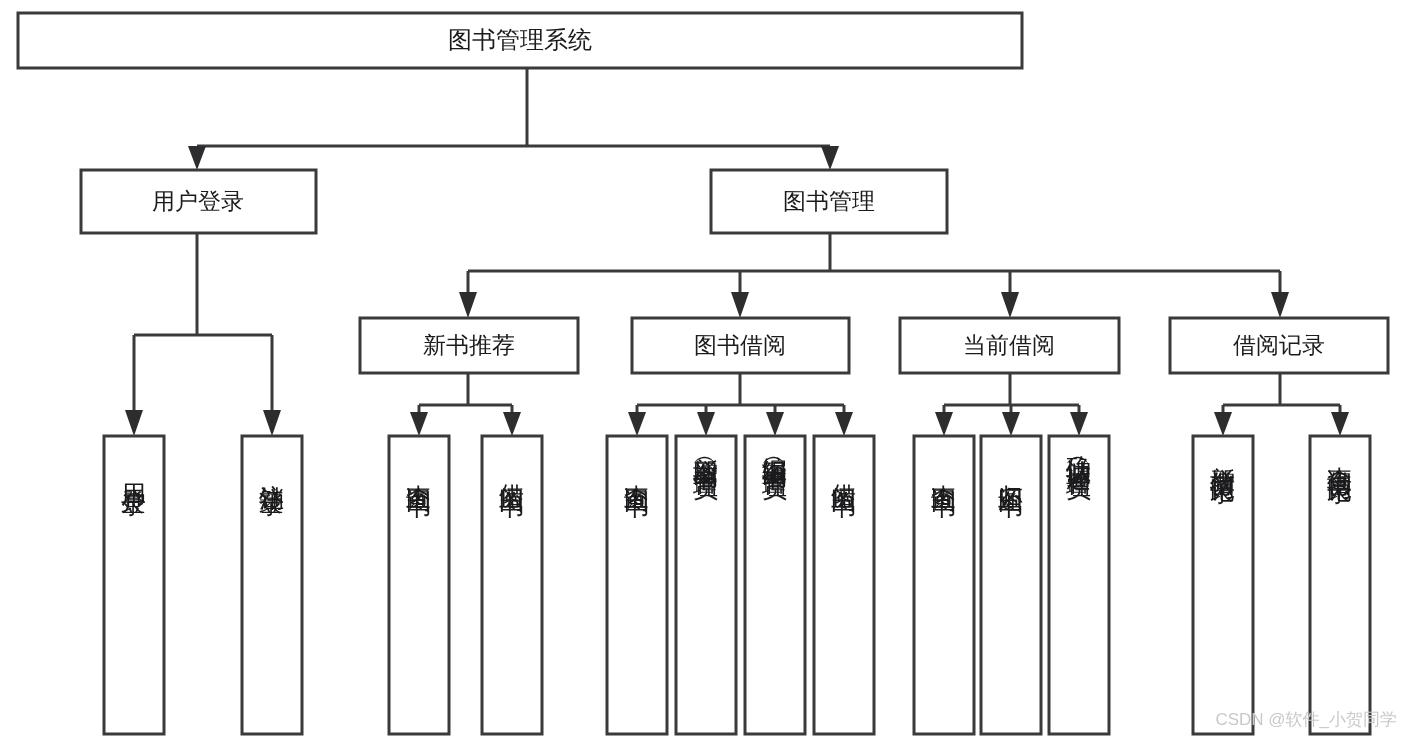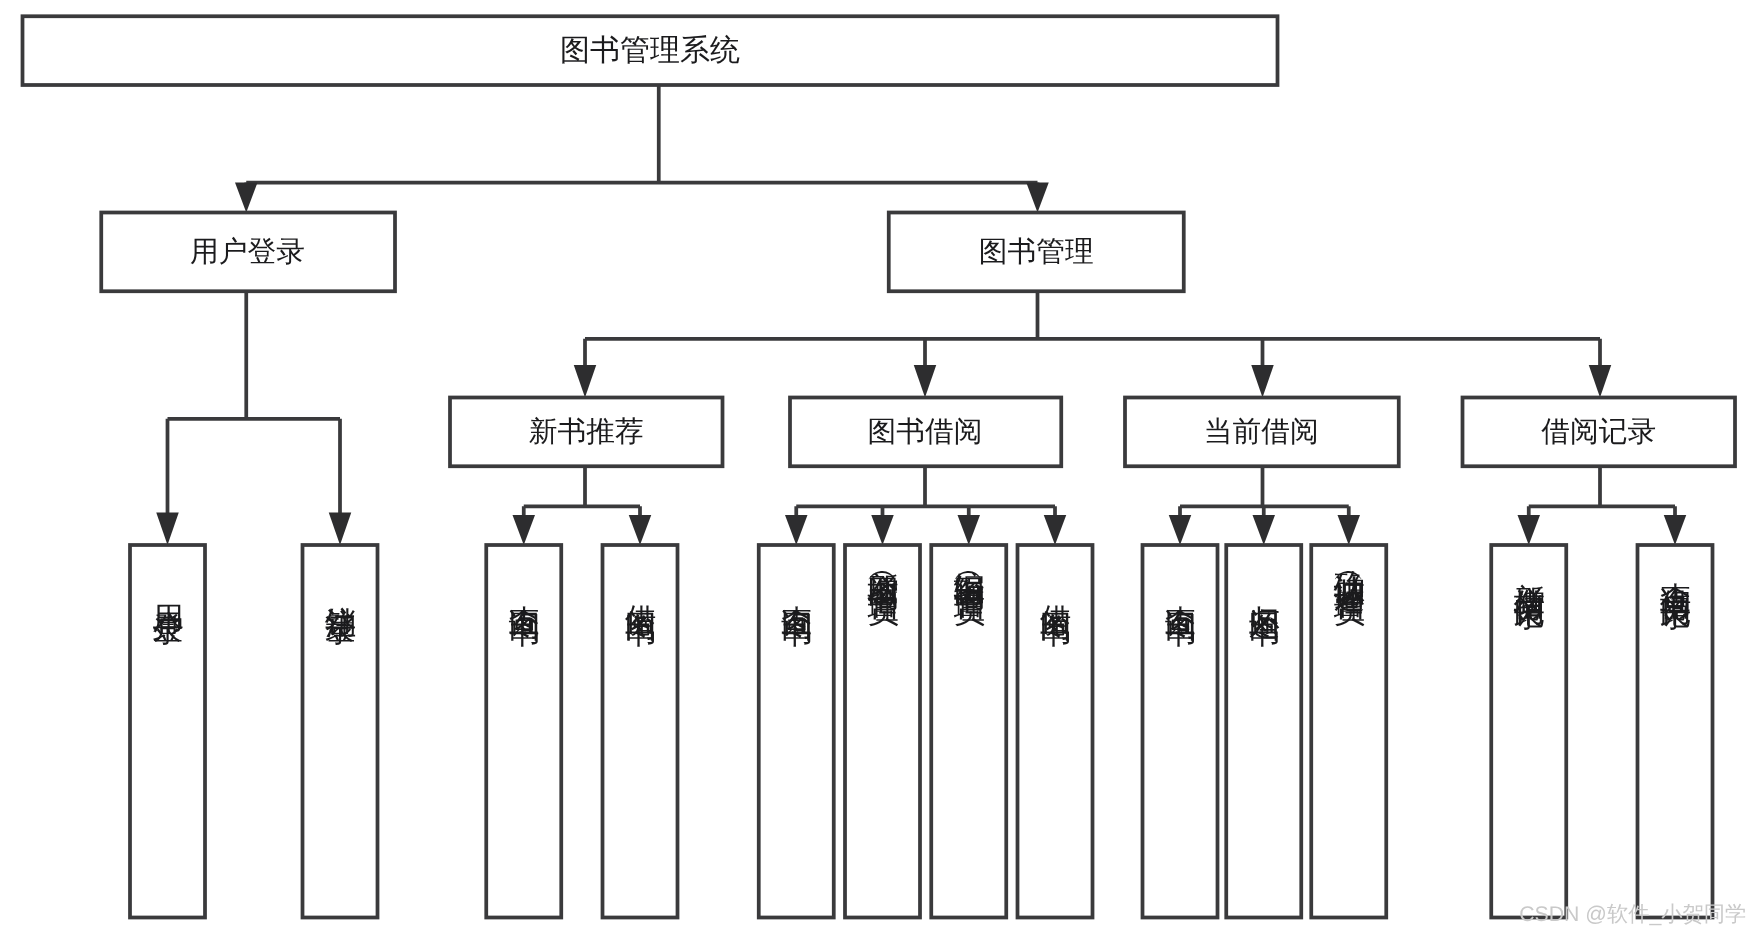--- a/index.html
+++ b/index.html
@@ -56,21 +56,21 @@
     fill: none;
     stroke-linecap: butt;
   }
   .arrow-head {
     fill: #2d2d2f;
     stroke: none;
   }
   .watermark {
     position: absolute;
     right: 8px;
-    bottom: 4px;
+    bottom: 16px;
     font-family: "Liberation Sans", "DejaVu Sans", sans-serif;
     font-size: 17px;
     color: #c9c9c9;
     white-space: nowrap;
     user-select: none;
   }
 </style>
 </head>
 <body>
 

